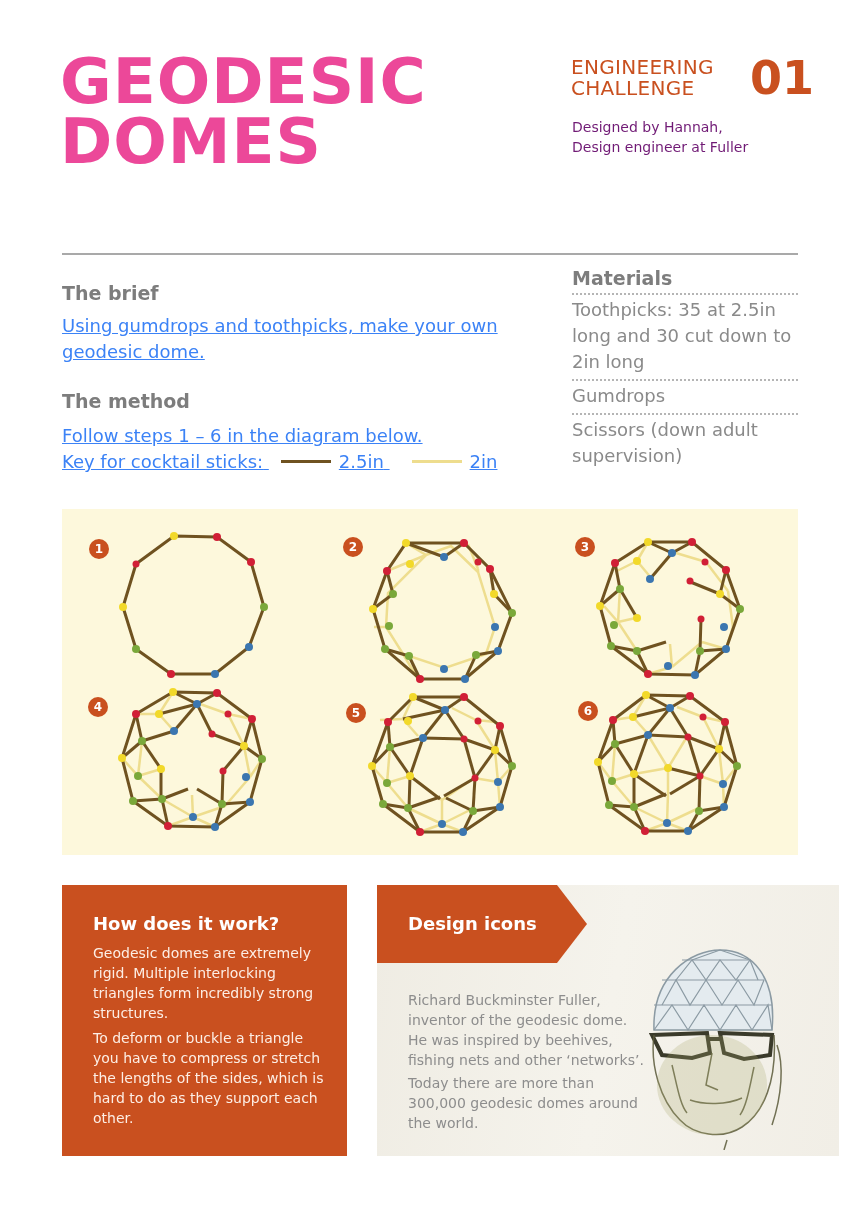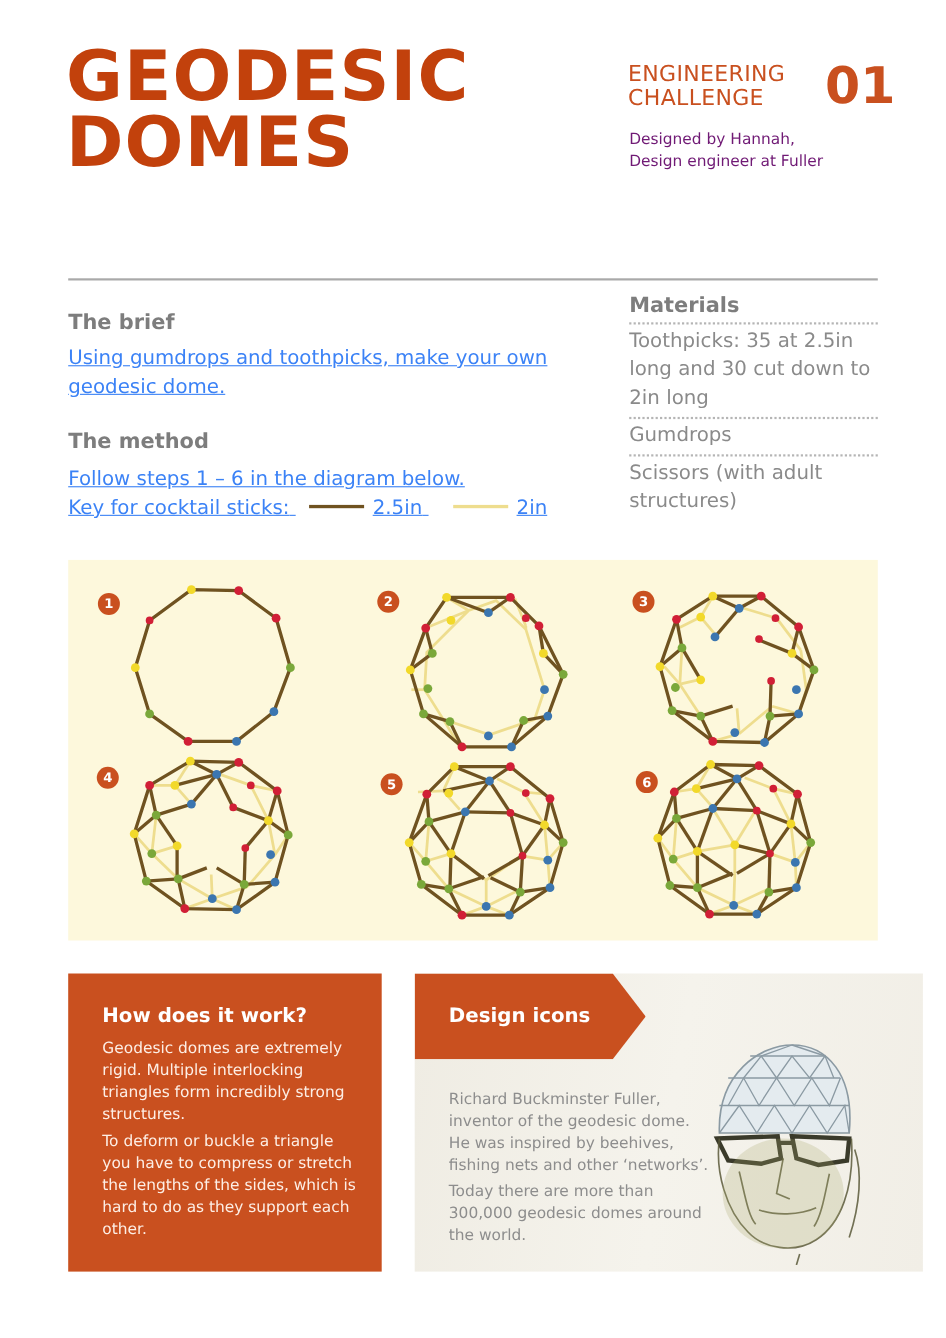--- a/index.html
+++ b/index.html
@@ -1,18 +1,18 @@
 <!DOCTYPE html>
 <html><head>
 <meta charset="utf-8">
 <style>
   html,body{margin:0;padding:0;background:#ffffff;}
   body{width:860px;height:1216px;position:relative;overflow:hidden;font-family:"DejaVu Sans","Liberation Sans",sans-serif;color:#8a8a8a;}
   .abs{position:absolute;}
-  .title{left:60px;top:40px;color:#c2410c;font-family:"DejaVu Sans",sans-serif;font-weight:bold;font-size:63px;line-height:60px;letter-spacing:1px;}
+  .title{left:60px;top:52px;color:#ec4899;font-family:"DejaVu Sans",sans-serif;font-weight:bold;font-size:63px;line-height:60px;letter-spacing:1px;}
   .title div{white-space:nowrap;}
   .challenge{left:571px;top:57px;color:#c9501f;font-size:20px;line-height:21px;font-weight:normal;letter-spacing:0.3px;}
   .num{left:750px;top:52px;color:#c9501f;font-size:46px;font-weight:bold;line-height:52px;}
   .designer{left:572px;top:117px;color:#701a75;font-size:14px;line-height:20px;}
   .rule{left:62px;top:253px;width:736px;height:2px;background:#a9a9a9;}
   h3{margin:0;font-size:19px;font-weight:bold;color:#7d7d7d;}
   .body-txt{font-size:18px;line-height:26px;color:#3b82f6;text-decoration:underline;}
   .brief-h{left:62px;top:282px;}
   .brief-t{left:62px;top:313px;width:470px;}
   .method-h{left:62px;top:390px;}
@@ -62,21 +62,21 @@
     <span>Key for cocktail sticks:</span>
     <span class="key-line" style="background:#6f5220;margin-left:12px;"></span><span>2.5in</span>
     <span class="key-line" style="background:#eedd8e;margin-left:22px;"></span><span>2in</span>
   </div>
 </div>
 
 <div class="abs mat">
   <h3 class="mat-h">Materials</h3>
   <div class="mat-item div">Toothpicks: 35 at 2.5in long and 30 cut down to 2in long</div>
   <div class="mat-item div">Gumdrops</div>
-  <div class="mat-item">Scissors (with adult structures)</div>
+  <div class="mat-item">Scissors (down adult supervision)</div>
 </div>
 
 <div class="abs panel">
 
   <div class="step" style="left:20px;top:20px;">
     <div class="badge" style="left:7px;top:10px;">1</div>
     <svg width="240" height="170" viewBox="0 0 240 170">
       <g stroke="#6f5220" stroke-width="3" fill="none">
         <polygon points="92,7 135,8 169,33 182,78 167,118 133,145 89,145 54,120 41,78 54,35"></polygon>
       </g>

